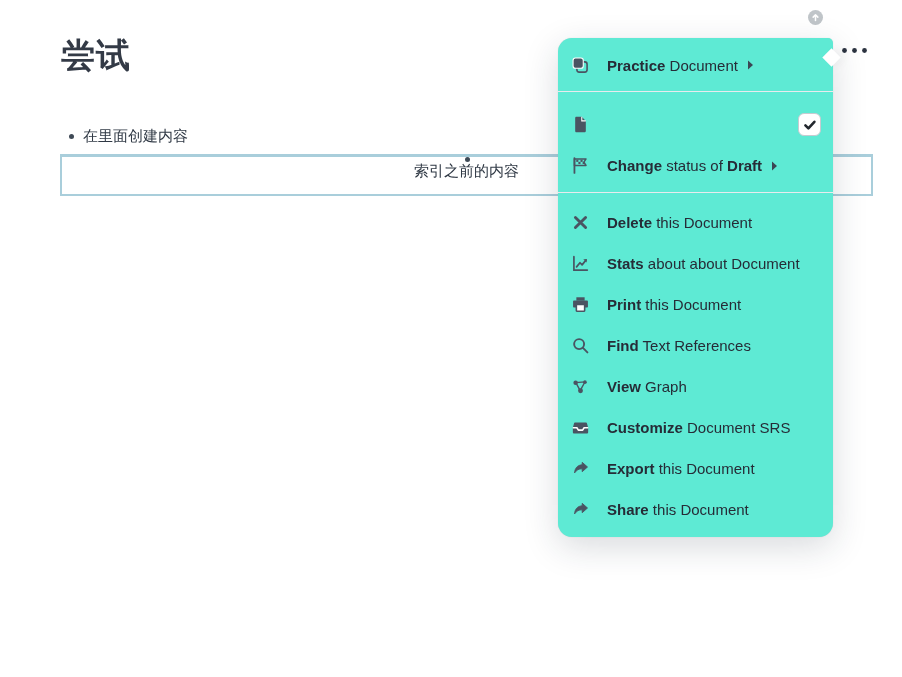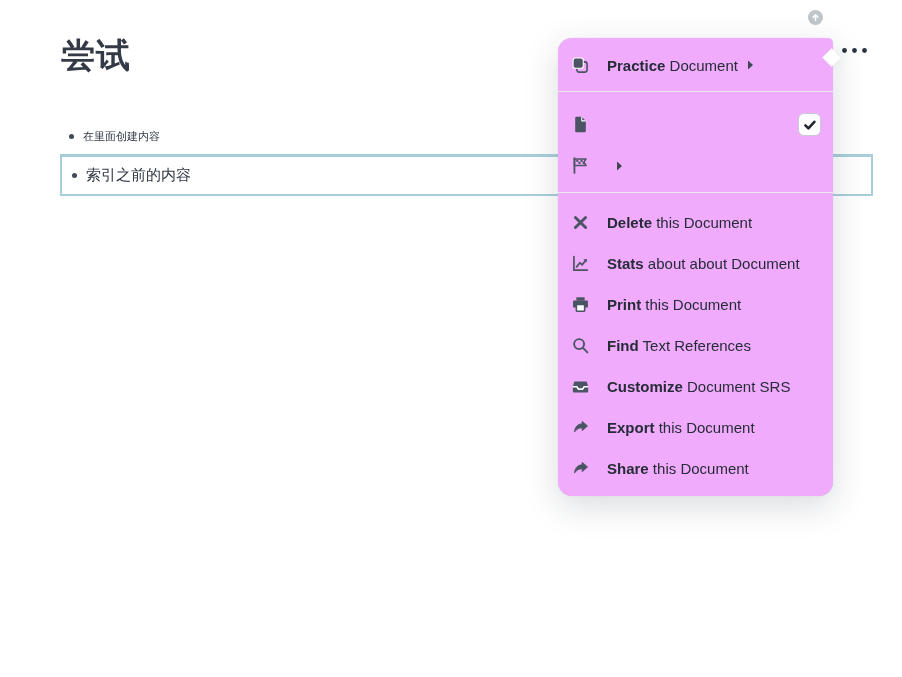--- a/index.html
+++ b/index.html
@@ -16,31 +16,32 @@
   .doc-title {
     position:absolute; left:61px; top:33px;
     font-size:34px; font-weight:700;
     color:var(--title-color,#333a46);
     letter-spacing:1px;
     cursor:text;
   }
   .bullet-row {
     position:absolute; left:60px; top:124px; width:813px; height:24px;
     display:flex; align-items:center;
-    font-size:11px; color:var(--body-text,#2f3844);
+    font-size:15px; color:var(--body-text,#2f3844);
     cursor:text;
   }
   .selected-box {
     position:absolute; left:60px; top:154px; width:813px; height:42px;
     border:2px solid var(--selection-border,#a9cedb);
     border-top-width:3px;
     background:#fff;
     display:flex; align-items:center;
     font-size:15px; color:var(--body-text,#2f3844);
     cursor:text;
+    flex-direction:column;
   }
   .dot {
     width:5px; height:5px; border-radius:50%;
     background:#3f4a56; flex:0 0 5px;
     margin-left:9px; margin-right:9px;
   }
   .selected-box .dot { margin-left:10px; }
 
   
   .scroll-top-btn {
@@ -53,21 +54,21 @@
   .more-btn {
     position:absolute; left:839px; top:41px;
     width:30px; height:18px;
     display:flex; align-items:center; justify-content:center;
     cursor:pointer;
   }
 
   
   .menu {
     position:absolute; left:558px; top:38px; width:275px;
-    background:#f0abfc;
+    background:#5eead4;
     border-radius:14px;
     border-top-right-radius:5px;
     box-shadow:0 0 1px rgba(30,40,60,.18), 0 10px 34px rgba(30,40,60,.17);
     padding:5px 0 7px 0;
     z-index:5;
   }
   .menu-notch {
     position:absolute; top:13px; right:-5px;
     width:13px; height:13px; background:#fff;
     transform:rotate(45deg);
@@ -181,20 +182,21 @@
             <path d="M2.3 1v14" stroke="currentColor" stroke-width="1.7" stroke-linecap="round"></path>
             <path d="M2.3 1.8h10.9l-2 3.1 2 3.1H2.3z" fill="none" stroke="currentColor" stroke-width="1.4" stroke-linejoin="round"></path>
             <g fill="currentColor">
               <rect x="4" y="2.6" width="2" height="2"></rect>
               <rect x="8" y="2.6" width="2" height="2"></rect>
               <rect x="6" y="4.6" width="2" height="2"></rect>
               <rect x="10" y="4.6" width="1.6" height="2"></rect>
             </g>
           </svg>
         </span>
+        <span class="mi-label"><b>Change</b><span> status of </span><b>Draft</b></span>
         <span class="mi-sub-arrow">
           <svg width="7" height="10" viewBox="0 0 7 10">
             <path d="M1 0.5l5 4.5-5 4.5z" fill="currentColor"></path>
           </svg>
         </span>
       </div>
     </div>
     <div class="menu-divider"></div>
     <div class="menu-section sec-2">
       <div class="menu-item">
@@ -230,20 +232,31 @@
           <svg viewBox="0 0 16 16">
             <circle cx="6.7" cy="6.7" r="4.7" fill="none" stroke="currentColor" stroke-width="1.8"></circle>
             <path d="M10.3 10.3l4.2 4.2" stroke="currentColor" stroke-width="1.8" stroke-linecap="round"></path>
           </svg>
         </span>
         <span class="mi-label"><b>Find</b><span> Text References</span></span>
       </div>
       <div class="menu-item">
         <span class="mi-icon">
           <svg viewBox="0 0 16 16">
+            <path d="M3.6 4.4l8.4-.7M3.8 4.6l3.6 6.8M12 4l-3.9 7.2" stroke="currentColor" stroke-width="1.3"></path>
+            <circle cx="3.4" cy="4.5" r="2.1" fill="currentColor"></circle>
+            <circle cx="12.2" cy="3.9" r="1.7" fill="currentColor"></circle>
+            <circle cx="8" cy="12" r="2.3" fill="currentColor"></circle>
+          </svg>
+        </span>
+        <span class="mi-label"><b>View</b><span> Graph</span></span>
+      </div>
+      <div class="menu-item">
+        <span class="mi-icon">
+          <svg viewBox="0 0 16 16">
             <path d="M3 3.4h10c.5 0 1 .4 1.1.9l1.1 3.8v4.4c0 .7-.5 1.2-1.2 1.2H2c-.7 0-1.2-.5-1.2-1.2V8.1l1.1-3.8c.1-.5.6-.9 1.1-.9z" fill="currentColor"></path>
             <path d="M.7 8.2h3.9l1.4 2.3h4l1.4-2.3h3.9" fill="none" stroke="#fff" stroke-width="1.5" stroke-linejoin="round"></path>
           </svg>
         </span>
         <span class="mi-label"><b>Customize</b><span> Document SRS</span></span>
       </div>
       <div class="menu-item">
         <span class="mi-icon">
           <svg viewBox="0 0 16 16">
             <path d="M9.6 2.2l5 4.4-5 4.4V8.3C6.5 8.2 4.3 9.4 2.4 12.2c.3-4.6 2.7-7.3 7.2-7.8z" fill="currentColor" stroke="currentColor" stroke-width="0.8" stroke-linejoin="round"></path>

